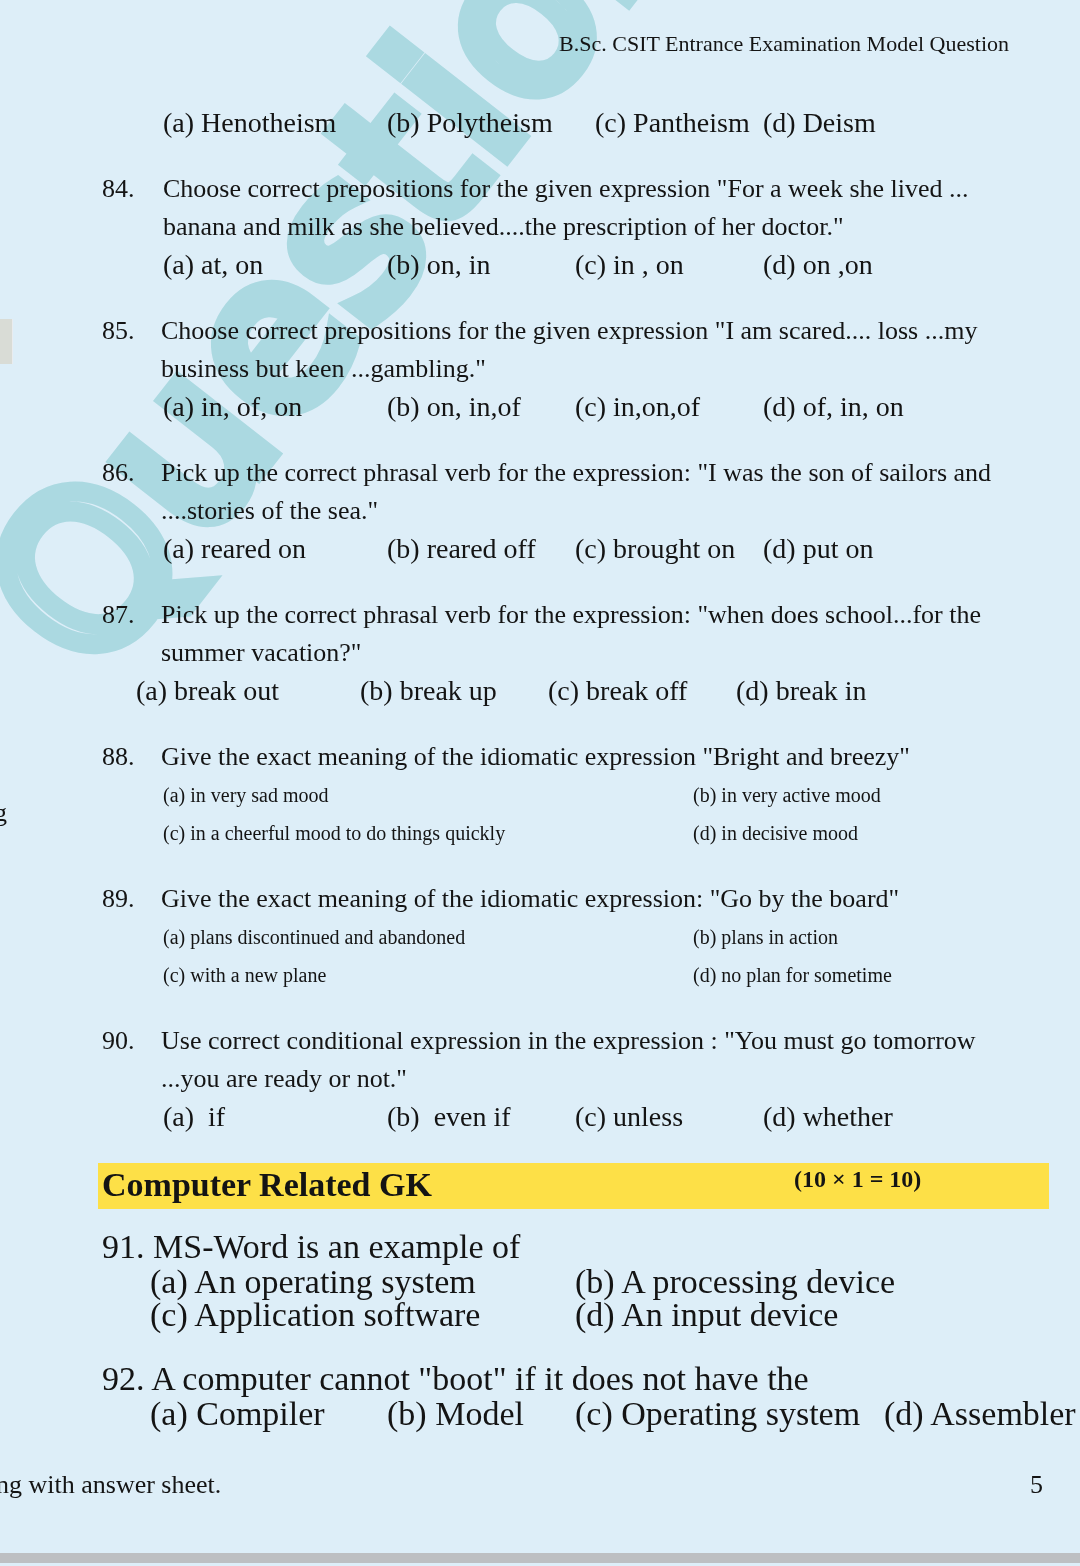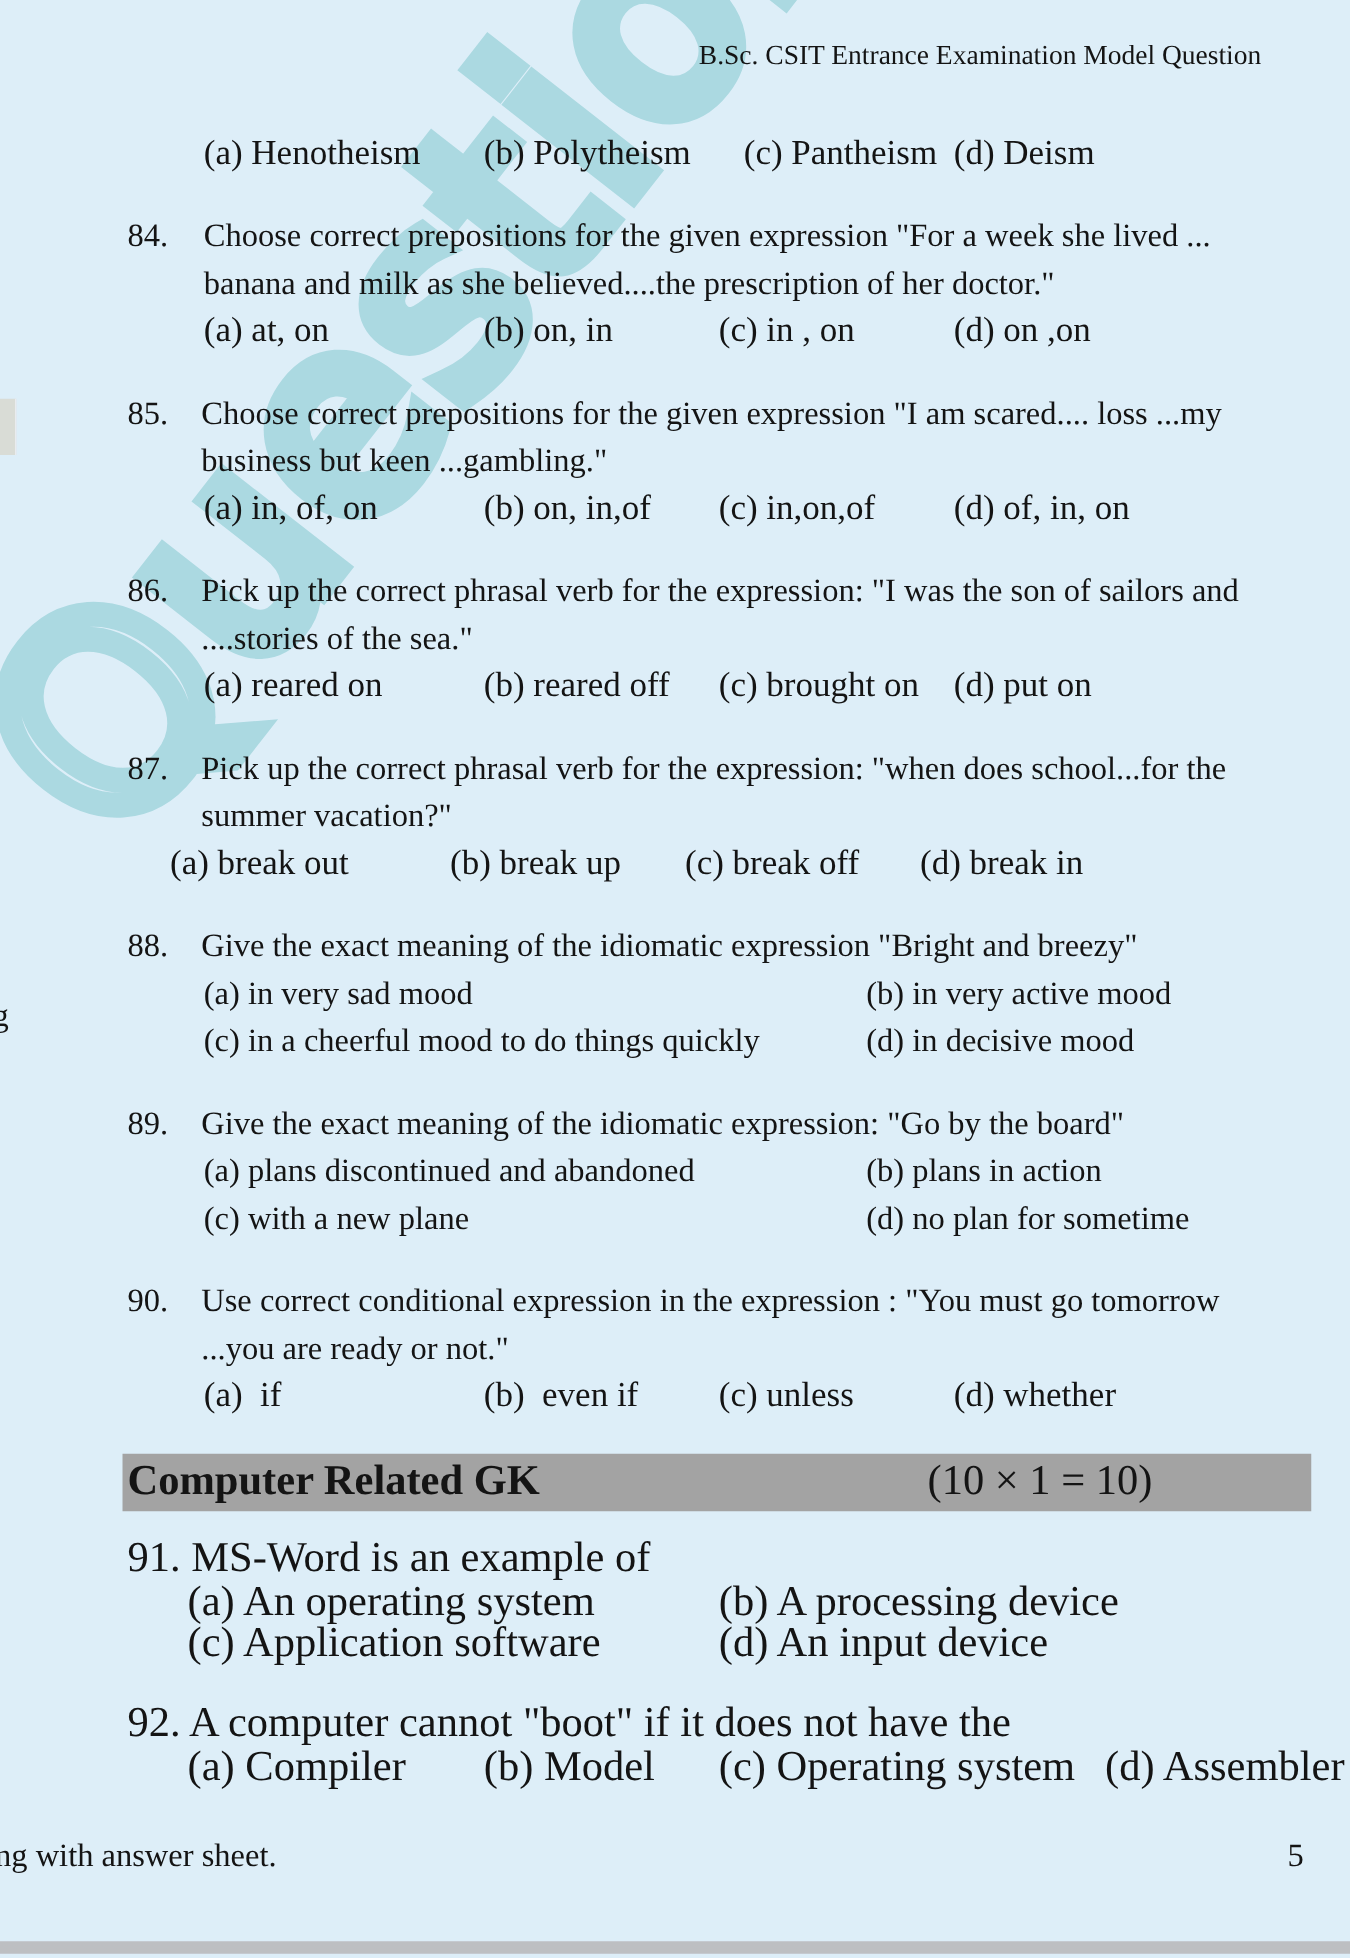--- a/index.html
+++ b/index.html
@@ -36,33 +36,33 @@
       background: #d9dcd6; border-right: 1px solid #e9ecef;
     }
     .left-g {
       position: absolute; left: -6px; top: 798px; font-size: 26px;
     }
     .q { position: absolute; left: 102px; font-size: 26px; line-height: 38px; }
     .q .num { position: absolute; left: 0; top: 0; }
     .q .text { margin-left: 59px; width: 880px; }
     .opts { position: relative; height: 38px; font-size: 28px; }
     .opts span { position: absolute; top: 0; white-space: nowrap; }
-    .opts2 { position: relative; font-size: 26px; line-height: 38px; }
+    .opts2 { position: relative; font-size: 20px; line-height: 38px; }
     .opts2 .row { position: relative; height: 38px; }
     .opts2 .row span { position: absolute; top: 0; white-space: nowrap; }
 
     .section-band {
       position: absolute; left: 98px; top: 1163px; width: 951px; height: 46px;
-      background: #a3a3a3;
+      background: #fde047;
     }
     .section-title {
       position: absolute; left: 4px; top: 3px; font-size: 34px; font-weight: bold;
     }
     .section-marks {
-      position: absolute; left: 644px; top: 3px; font-size: 34px; font-weight: normal;
+      position: absolute; left: 696px; top: 3px; font-size: 24px; font-weight: bold;
     }
     .cq { position: absolute; left: 102px; font-size: 34px; }
     .cq .stem { line-height: 33px; }
     .cq .row { position: relative; height: 33px; }
     .cq .row span { position: absolute; top: 0; white-space: nowrap; }
 
     .footer-note { position: absolute; left: -4px; top: 1470px; font-size: 26px; }
     .page-num { position: absolute; left: 1030px; top: 1470px; font-size: 26px; }
     .bottom-strip {
       position: absolute; left: 0; top: 1553px; width: 1080px; height: 10px; background: #bdbfc2;

